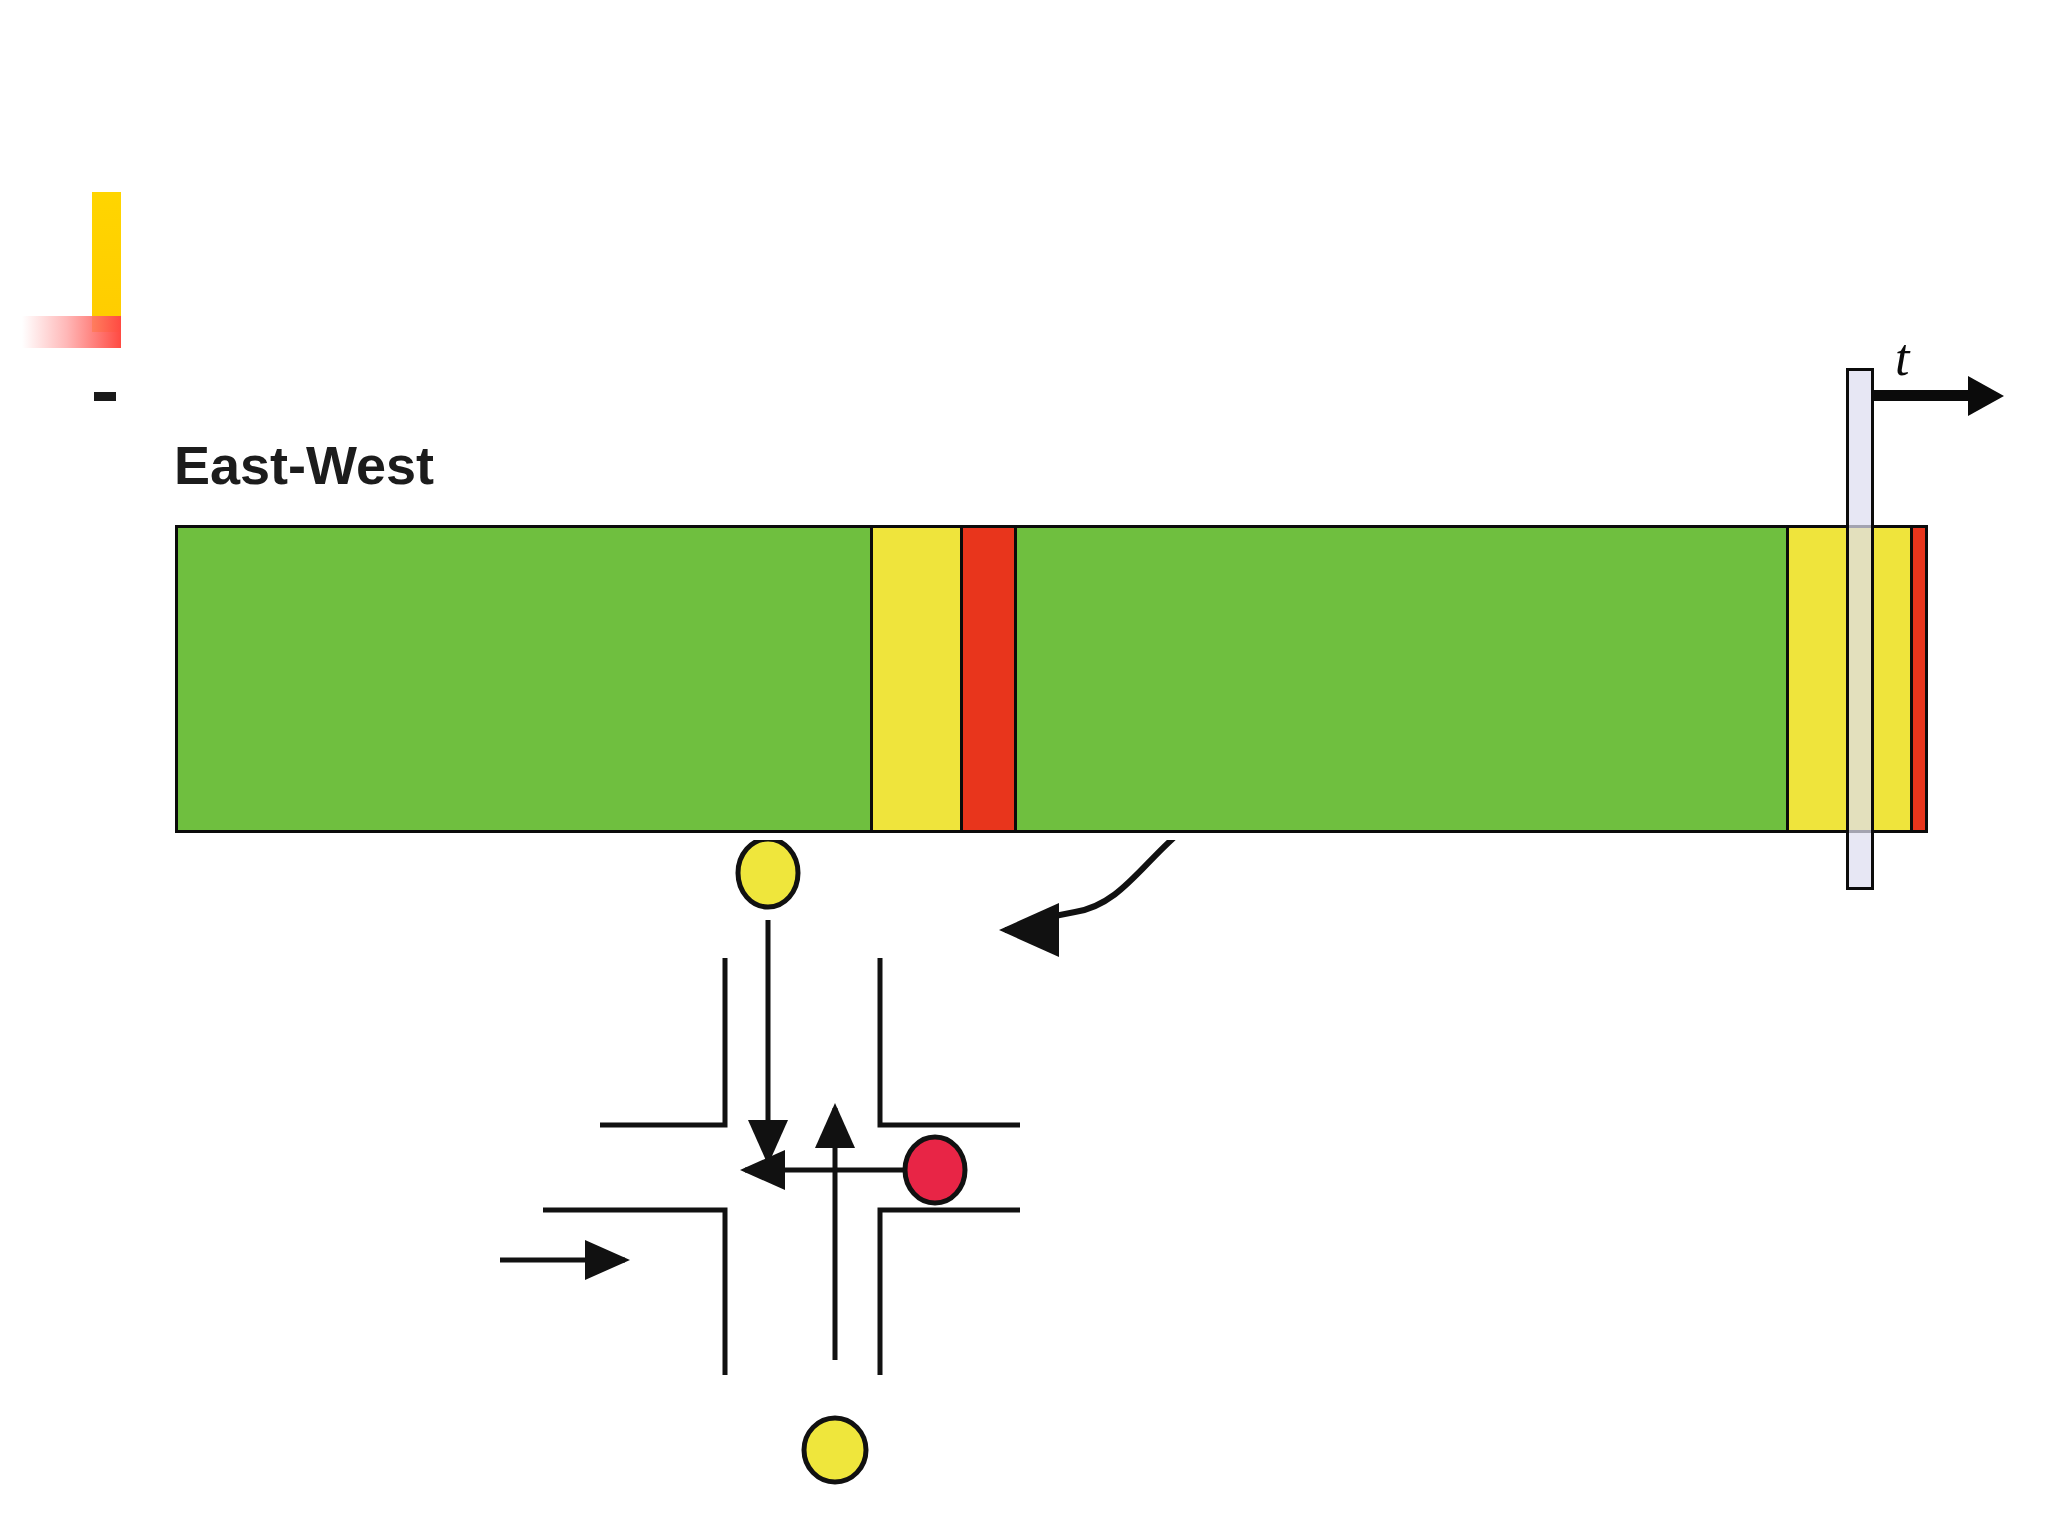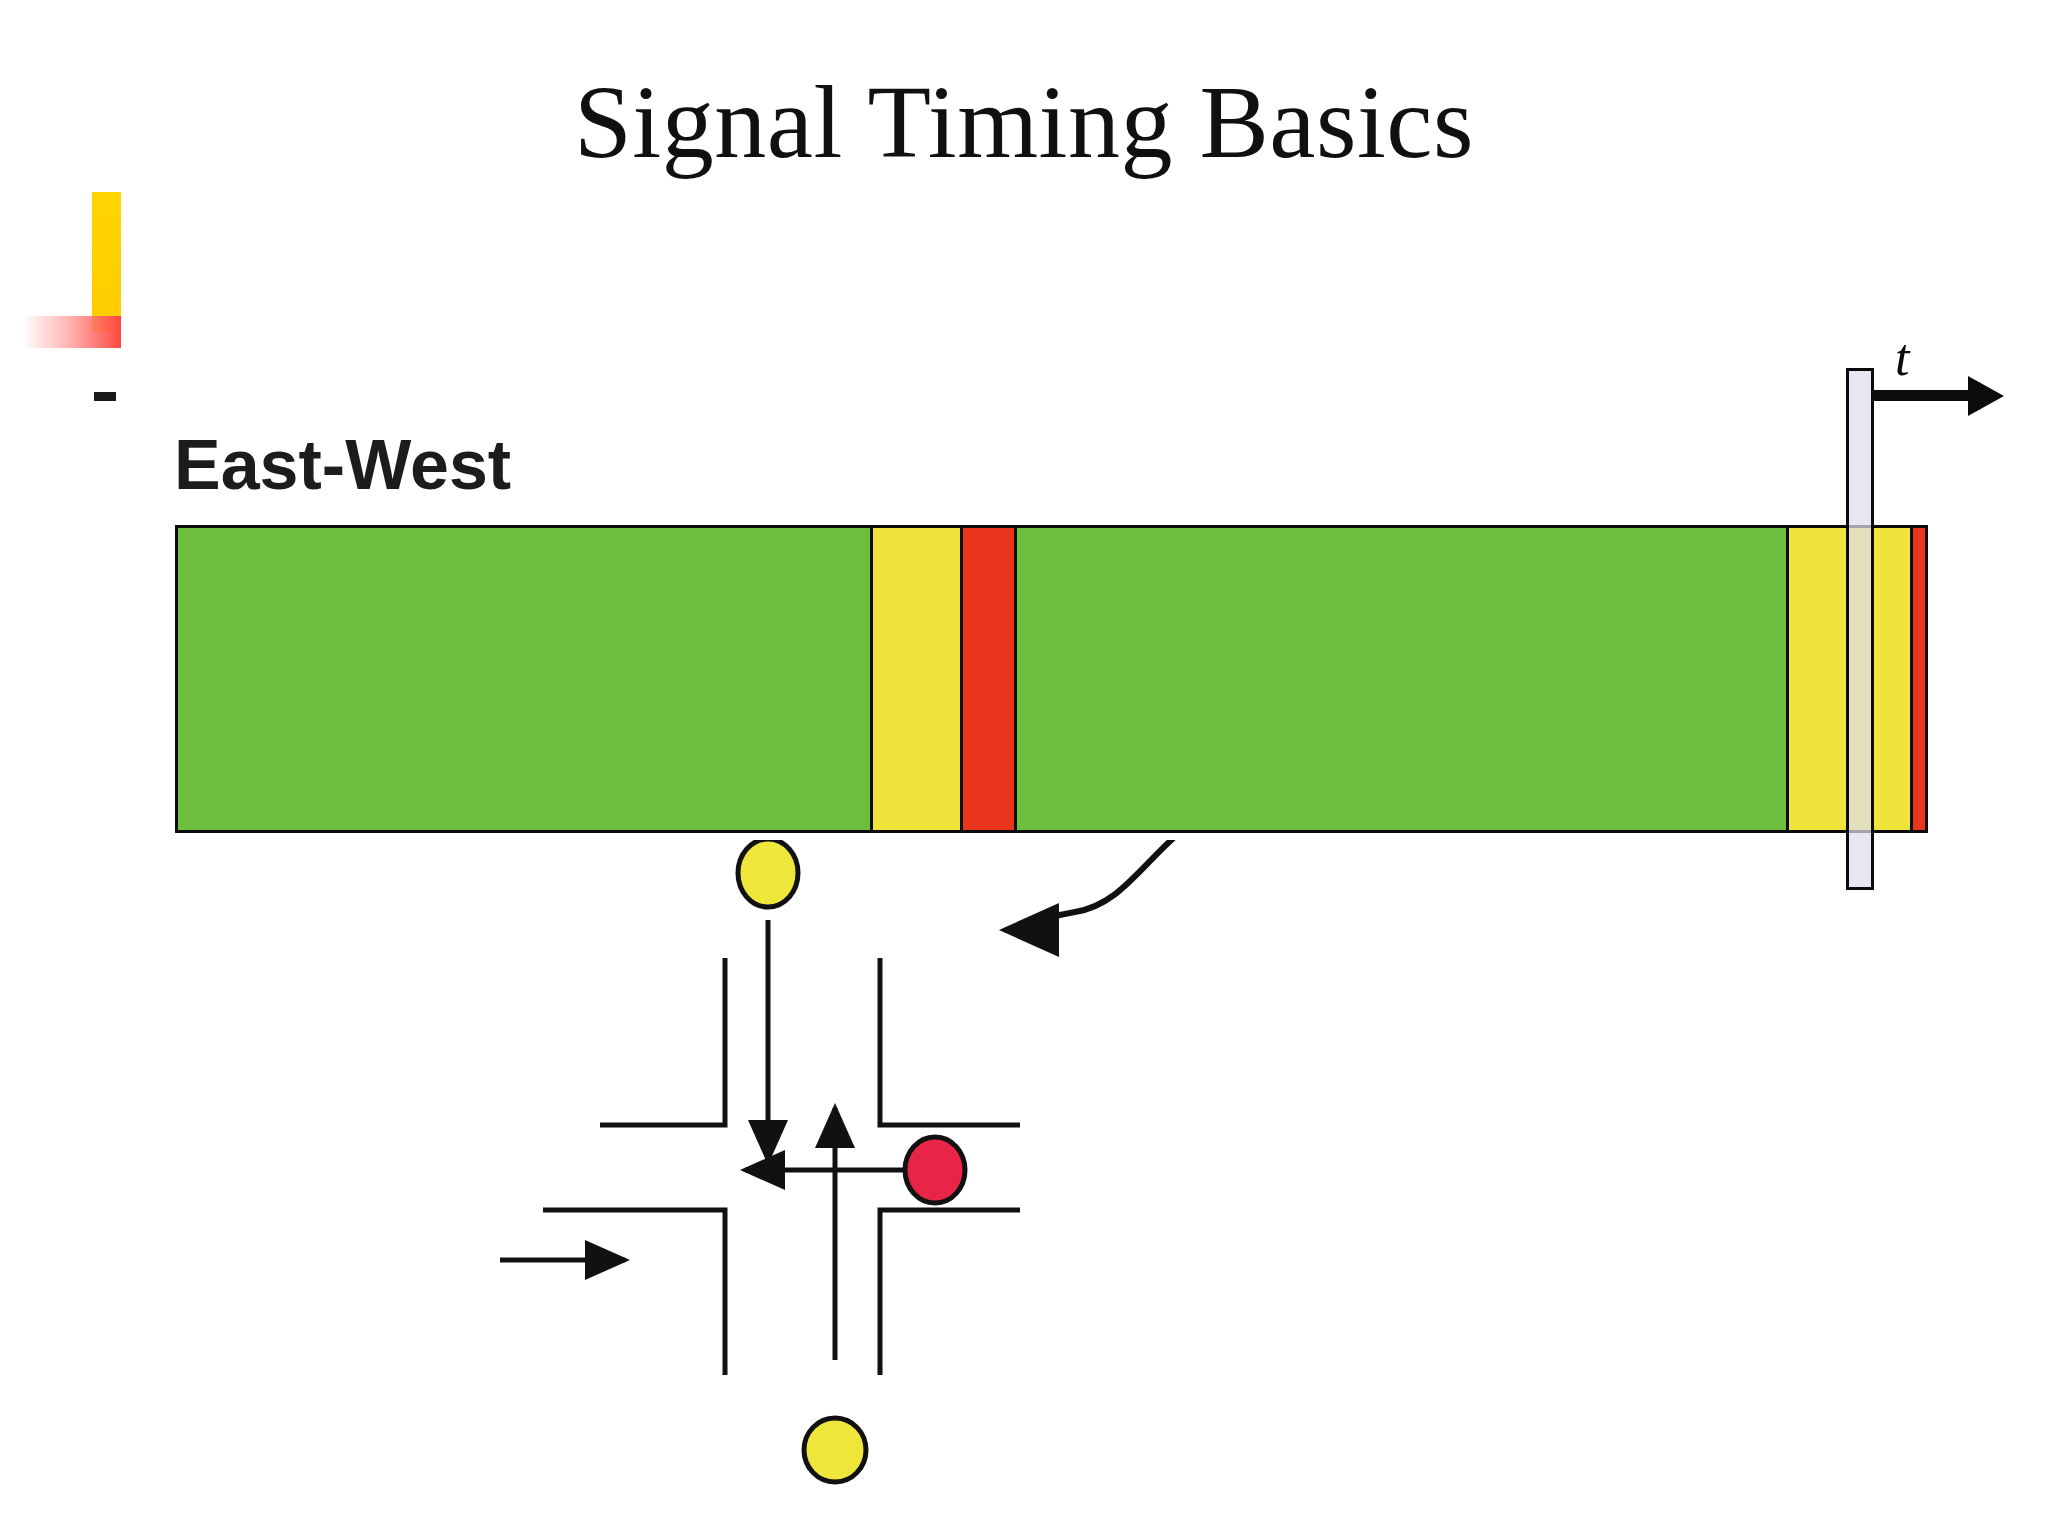--- a/index.html
+++ b/index.html
@@ -38,21 +38,21 @@
   }
   .deco-dash{
     position:absolute;left:94px;top:232px;width:22px;height:9px;background:#1a1a1a;
   }
 
   
   .phase-label{
     position:absolute;
     font-family:"Liberation Sans", sans-serif;
     font-weight:bold;
-    font-size:70px;
+    font-size:54px;
     line-height:58px;
     color:#1c1c1c;
     white-space:nowrap;
   }
   #label-ew{left:174px;top:436px;}
   #label-ns{left:1193px;top:436px;}
 
   
   .timing-bar{
     position:absolute;
@@ -94,21 +94,20 @@
   }
 
   
   .diagram{position:absolute;left:500px;top:840px;width:1100px;height:680px;}
 </style>
 </head>
 <body>
 
 <div class="slide">
 
-  <div class="title">Signal Timing Basics</div>
 
   <div class="deco">
     <div class="deco-bar-v"></div>
     <div class="deco-bar-h"></div>
     <div class="deco-dash"></div>
   </div>
 
   <div class="phase-label" id="label-ew">East-West</div>
 
 

